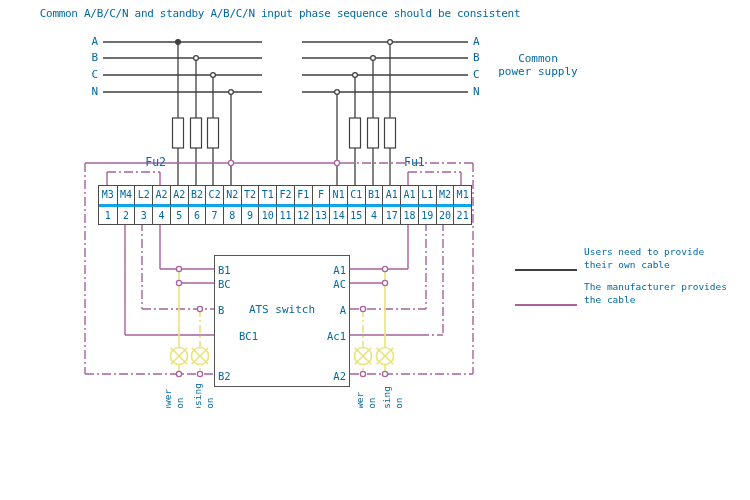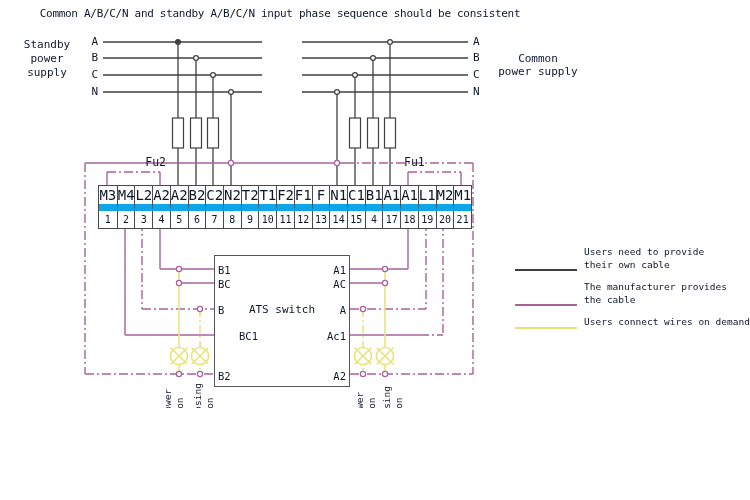--- a/index.html
+++ b/index.html
@@ -1,33 +1,33 @@
 <!DOCTYPE html>
 <html><head>
 <meta charset="utf-8">
 <style>
   html,body{margin:0;padding:0;background:#fff;}
   #canvas{
     position:relative;width:750px;height:408px;background:#ffffff;overflow:hidden;
-    font-family:"DejaVu Sans Mono","Liberation Mono",monospace;color:#0f172a;
+    font-family:"DejaVu Sans Mono","Liberation Mono",monospace;color:#0369a1;
   }
   .abs{position:absolute;}
   .txt{white-space:pre;}
   #title{left:30px;top:7px;width:500px;text-align:center;font-size:11px;letter-spacing:-0.3px;}
   .supply-label{text-align:center;font-size:11px;line-height:14px;}
   #standby-label{left:10px;top:38px;width:74px;}
   #common-label{left:492px;top:52px;width:92px;line-height:13px;}
   .phase{width:18px;height:14px;line-height:14px;font-size:11px;}
   .fuse-label{font-size:11.5px;margin-top:34px;}
   
   #terminal-block{left:98px;top:185px;width:372px;background:#fff;border:1.2px solid #4a4a4a;}
   .trow{display:grid;grid-template-columns:repeat(21,1fr);}
   .trow .tcell{border-left:1px solid #4a4a4a;text-align:center;overflow:hidden;}
   .trow .tcell:first-child{border-left:none;}
-  #tlabels .tcell{height:18px;line-height:18px;font-size:14px;border-bottom:7px solid #0ea5e9;}
+  #tlabels .tcell{height:18px;line-height:18px;font-size:10px;border-bottom:3px solid #0ea5e9;}
   #tnumbers .tcell{height:17px;line-height:17px;font-size:10px;}
   
   #ats-box{left:214px;top:255px;width:136px;height:132px;border:1.4px solid #555;background:#fff;box-sizing:border-box;}
   .port{position:absolute;font-size:10.5px;height:13px;line-height:13px;}
   .port.l{left:3px;} .port.r{right:3px;text-align:right;}
   #ats-title{position:absolute;left:0;right:0;top:47px;text-align:center;font-size:11px;}
   
   .indicator{width:92px;height:24px;text-align:center;font-size:9.5px;line-height:11.5px;
     transform:rotate(-90deg);transform-origin:center center;}
   
@@ -128,25 +128,20 @@
         <circle cx="231" cy="92" r="2.4"></circle>
       <circle cx="390" cy="42" r="2.4"></circle>
         <circle cx="373" cy="58" r="2.4"></circle>
       <circle cx="355" cy="75" r="2.4"></circle>
         <circle cx="337" cy="92" r="2.4"></circle>
     </g>
   </svg>
 
   <div class="abs txt" id="title">Common A/B/C/N and standby A/B/C/N input phase sequence should be consistent</div>
 
-  <div class="abs supply-label" id="standby-label">
-    <div>Standby</div>
-    <div>power</div>
-    <div>supply</div>
-  </div>
   <div class="abs phase" style="left:80px;top:35px;text-align:right;">A</div>
   <div class="abs phase" style="left:80px;top:51px;text-align:right;">B</div>
   <div class="abs phase" style="left:80px;top:68px;text-align:right;">C</div>
   <div class="abs phase" style="left:80px;top:85px;text-align:right;">N</div>
 
   <div class="abs supply-label" id="common-label">
     <div>Common</div>
     <div>power supply</div>
   </div>
   <div class="abs phase" style="left:473px;top:35px;">A</div>
@@ -245,23 +240,17 @@
           <div>their own cable</div>
         </div>
       </div>
       <div class="legend-row">
         <span class="legend-line" style="background: rgb(167, 99, 156);"></span>
         <div class="legend-text">
           <div>The manufacturer provides</div>
           <div>the cable</div>
         </div>
       </div>
-      <div class="legend-row">
-        <span class="legend-line" style="background: rgb(230, 224, 117);"></span>
-        <div class="legend-text">
-          <div>Users connect wires on demand</div>
-        </div>
-      </div>
     </div>
 
   <div class="abs txt" id="footer">3200Q Schematic provide</div>
 
 </div>
 
 </body></html>

